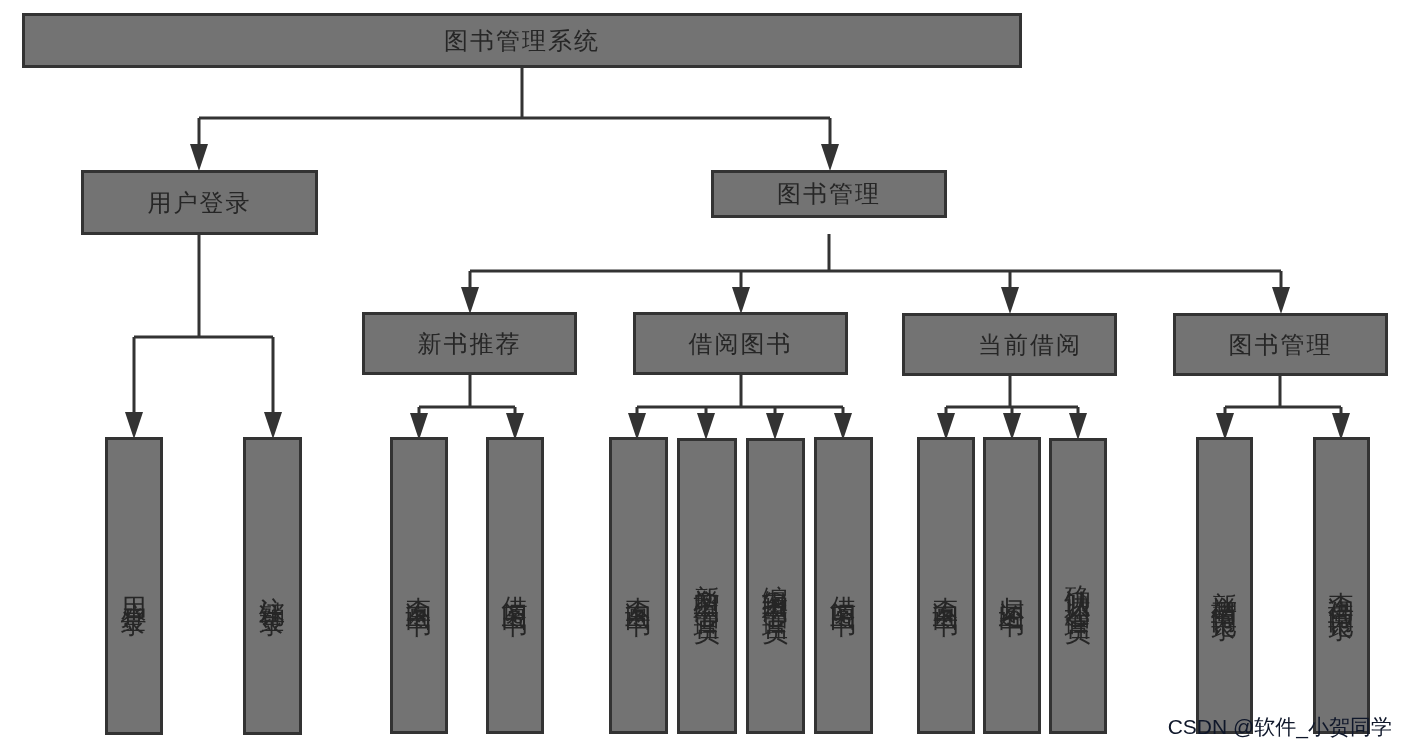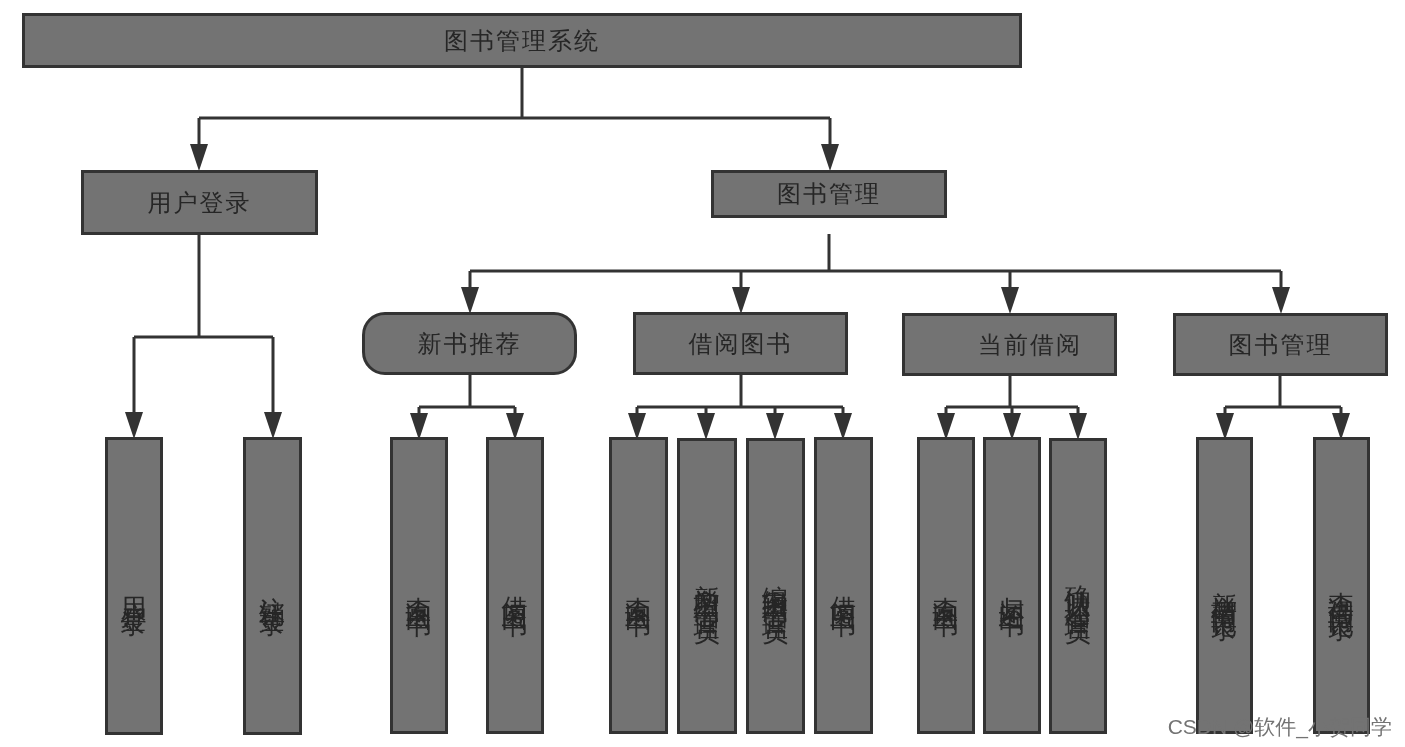--- a/index.html
+++ b/index.html
@@ -42,21 +42,21 @@
     text-orientation: mixed;
     letter-spacing: 5px;
     white-space: nowrap;
   }
   #watermark {
     position: absolute;
     right: 13px;
     bottom: 6px;
     z-index: 5;
     font-size: 21px;
-    color: #737373;
+    color: #0f172a;
     white-space: nowrap;
   }
 </style>
 </head>
 <body>
 
 <div id="stage">
 
   <svg id="connectors" viewBox="0 0 1405 747" xmlns="http://www.w3.org/2000/svg">
     <g stroke="#333333" stroke-width="3" fill="none">
@@ -103,21 +103,21 @@
       <polygon points="1216,413 1234,413 1225,440"></polygon>
       <polygon points="1332,413 1350,413 1341,440"></polygon>
     </g>
   </svg>
 
   <div class="box hbox" style="left:22px; top:13px; width:1000px; height:55px;">图书管理系统</div>
 
   <div class="box hbox" style="left:81px; top:170px; width:237px; height:65px;">用户登录</div>
   <div class="box hbox" style="left:711px; top:170px; width:236px; height:48px;">图书管理</div>
 
-  <div class="box hbox" style="left:362px; top:312px; width:215px; height:63px;border-radius:23px;">新书推荐</div>
+  <div class="box hbox" style="left:362px; top:312px; width:215px; height:63px;">新书推荐</div>
   <div class="box hbox" style="left:633px; top:312px; width:215px; height:63px;">借阅图书</div>
   <div class="box hbox" style="left:902px; top:313px; width:215px; height:63px;padding-left:41px;">当前借阅</div>
   <div class="box hbox" style="left:1173px; top:313px; width:215px; height:63px;">图书管理</div>
 
   <div class="box vbox" style="left:105px; top:437px; width:58px; height:298px;">
     <span>用户登录</span>
   </div>
   <div class="box vbox" style="left:243px; top:437px; width:59px; height:298px;">
     <span>注销登录</span>
   </div>

